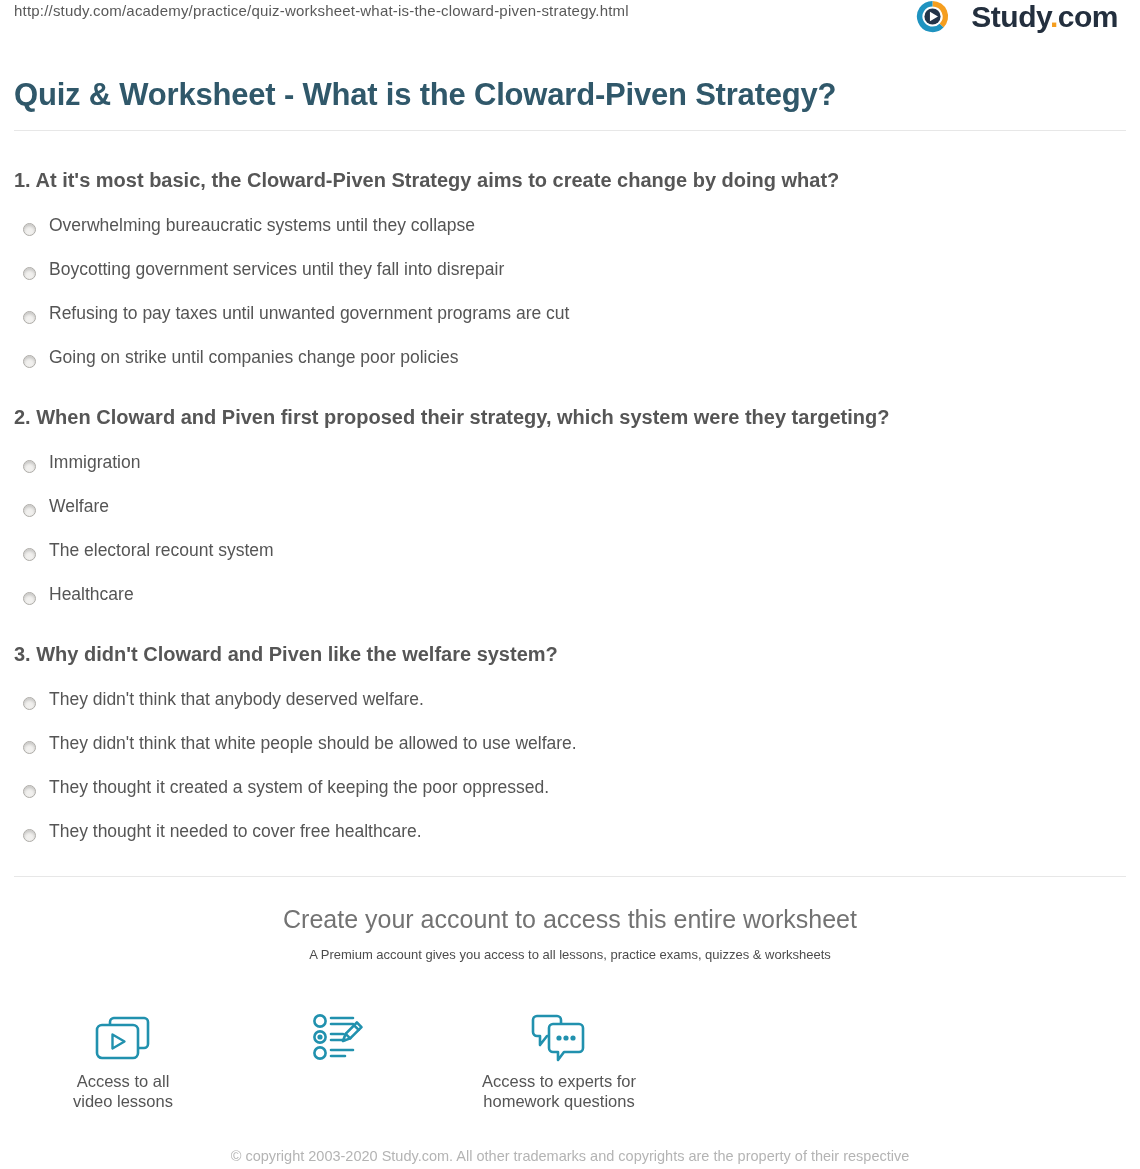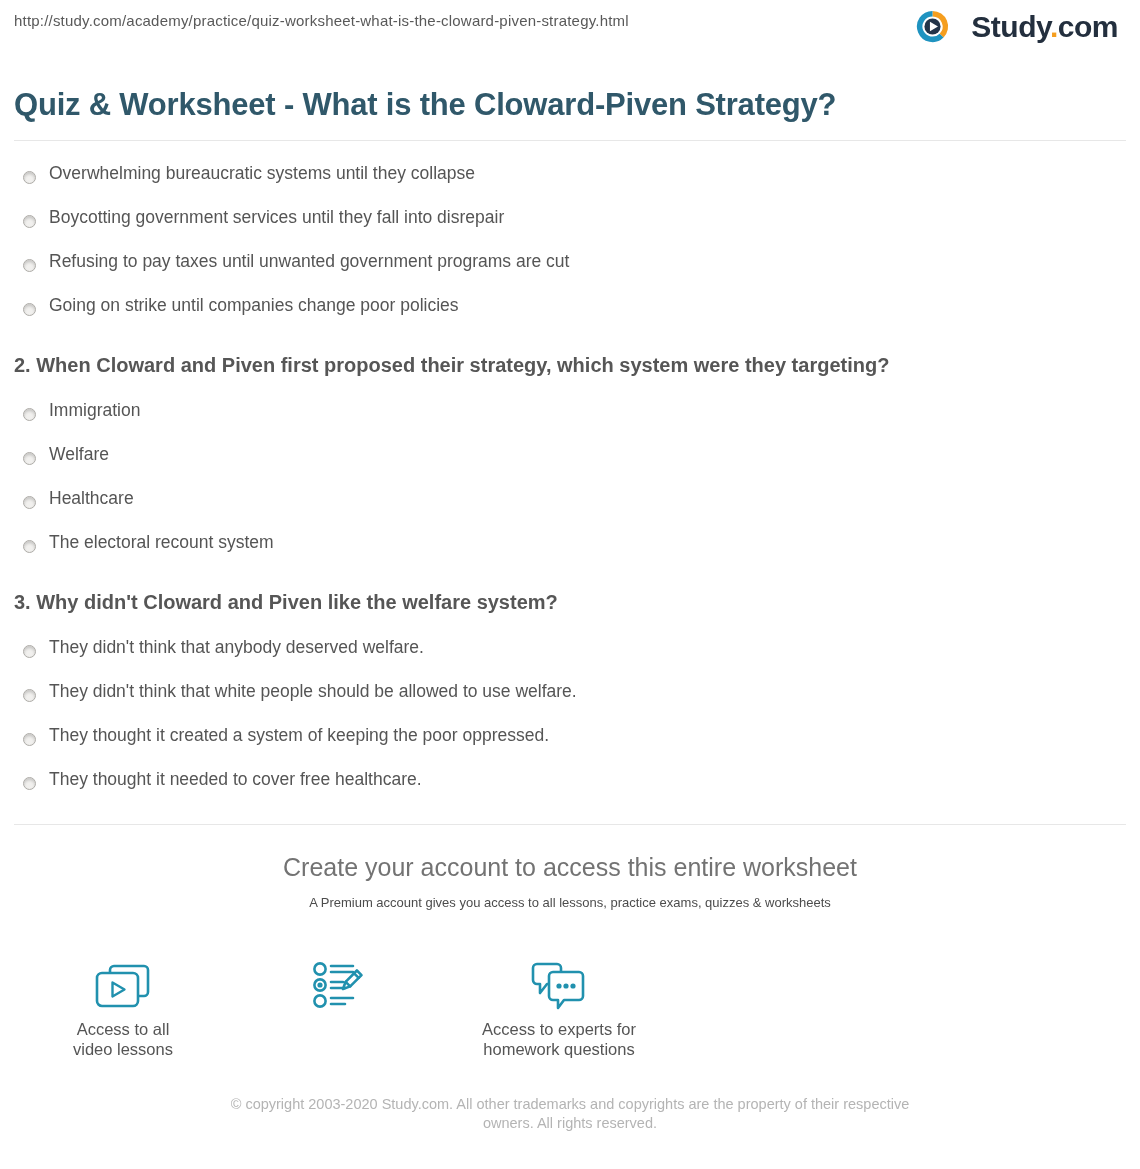--- a/index.html
+++ b/index.html
@@ -5,21 +5,21 @@
   html,body{margin:0;padding:0;background:#fff;}
   body{
     width:1140px;height:1169px;overflow:hidden;
     font-family:"Liberation Sans","DejaVu Sans",sans-serif;
     color:#555;
     -webkit-font-smoothing:antialiased;
   }
   .page{padding:0 14px;position:relative;}
 
   
-  .top-bar{display:flex;justify-content:space-between;align-items:flex-start;padding-top:10px;height:52px;}
+  .top-bar{display:flex;justify-content:space-between;align-items:flex-start;height:52px;}
   .url{font-size:15px;color:#595959;letter-spacing:.2px;padding-top:2px;}
   .logo{display:flex;align-items:center;gap:22px;margin-right:8px;cursor:pointer;}
   .logo-text{font-size:30px;font-weight:700;color:#232f3e;letter-spacing:-.5px;line-height:33px;}
   .logo-dot{color:#f59e1f;}
 
   
   h1.page-title{
     margin:24px 0 16px 0;font-size:31px;line-height:38px;font-weight:700;color:#30586a;letter-spacing:-.2px;
   }
   .divider{border:none;border-top:1px solid #e7e7e7;margin:0;}
@@ -70,20 +70,21 @@
         <polygon points="15.2,12.9 24,18 15.2,23.1" fill="#ffffff"></polygon>
       </svg>
       <span class="logo-text"><span>Study</span><span class="logo-dot">.</span><span>com</span></span>
     </div>
   </div>
 
   <h1 class="page-title">Quiz &amp; Worksheet - What is the Cloward-Piven Strategy?</h1>
   <hr class="divider">
 
   <section class="q-block">
+    <h2 class="question-text">1. At it's most basic, the Cloward-Piven Strategy aims to create change by doing what?</h2>
     <div class="option">
       <span class="radio"></span>
       <span class="option-label">Overwhelming bureaucratic systems until they collapse</span>
     </div>
     <div class="option">
       <span class="radio"></span>
       <span class="option-label">Boycotting government services until they fall into disrepair</span>
     </div>
     <div class="option">
       <span class="radio"></span>
@@ -100,25 +101,25 @@
     <div class="option">
       <span class="radio"></span>
       <span class="option-label">Immigration</span>
     </div>
     <div class="option">
       <span class="radio"></span>
       <span class="option-label">Welfare</span>
     </div>
     <div class="option">
       <span class="radio"></span>
+      <span class="option-label">The electoral recount system</span>
+    </div>
+    <div class="option">
+      <span class="radio"></span>
       <span class="option-label">Healthcare</span>
-    </div>
-    <div class="option">
-      <span class="radio"></span>
-      <span class="option-label">The electoral recount system</span>
     </div>
   </section>
 
   <section class="q-block q-last">
     <h2 class="question-text">3. Why didn't Cloward and Piven like the welfare system?</h2>
     <div class="option">
       <span class="radio"></span>
       <span class="option-label">They didn't think that anybody deserved welfare.</span>
     </div>
     <div class="option">

